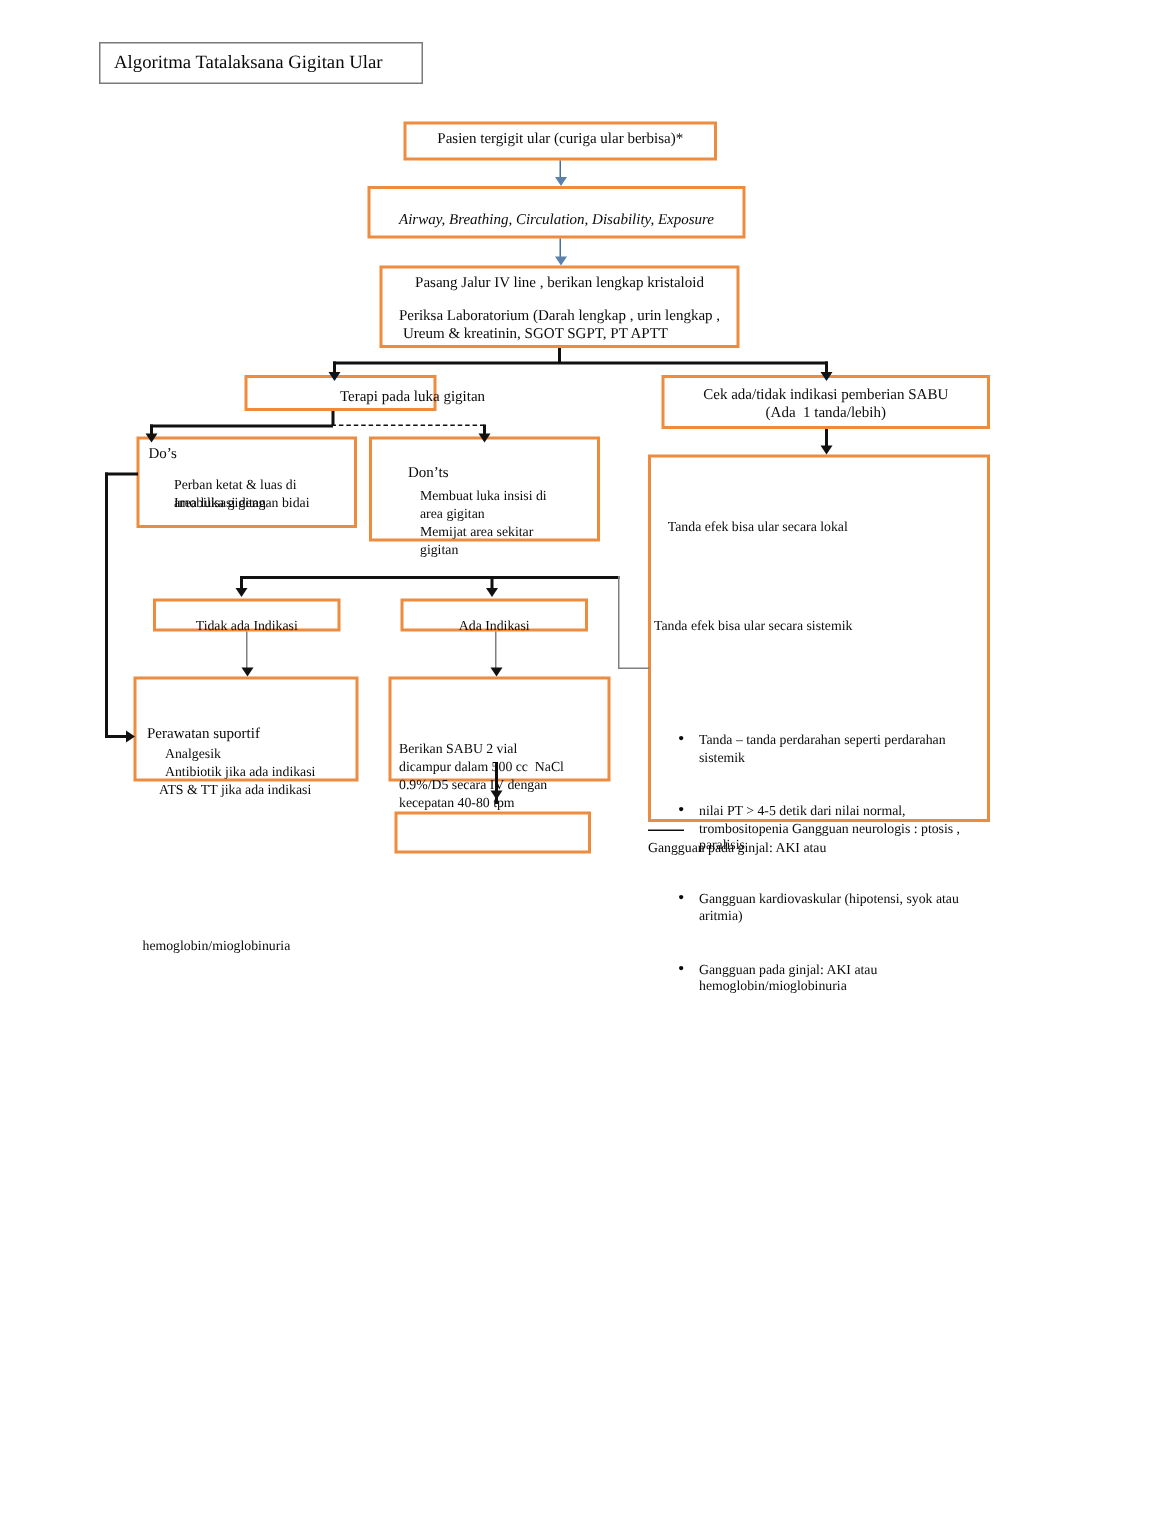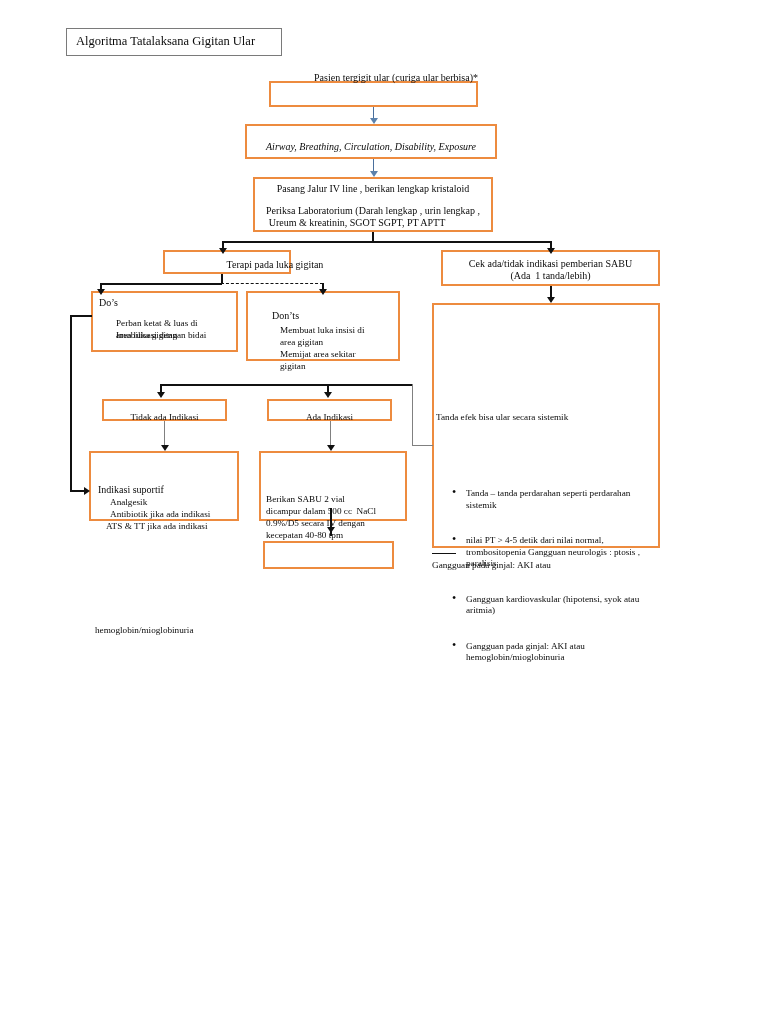--- a/index.html
+++ b/index.html
@@ -105,21 +105,21 @@
 </style>
 </head>
 <body>
 
 <div id="page">
 
   <div class="titlebox" style="left:66px; top:28px; width:216px; height:28px;"></div>
   <div class="txt t12 lft" style="left:76px; top:34px; width:210px;">Algoritma Tatalaksana Gigitan Ular</div>
 
   <div class="obox" style="left:269px; top:81px; width:209px; height:26px;"></div>
-  <div class="txt t10 ctr" style="left:269px; top:72px; width:209px;text-align:right;">Pasien tergigit ular (curiga ular berbisa)*</div>
+  <div class="txt t10 ctr" style="left:269px; top:87px; width:209px;">Pasien tergigit ular (curiga ular berbisa)*</div>
 
   <div class="ln ln-blue" style="left:373px; top:107px; width:1.4px; height:13px;"></div>
   <div class="arw-down blue" style="left:370px; top:118px;"></div>
 
   <div class="obox" style="left:245px; top:124px; width:252px; height:35px;"></div>
   <div class="txt t10 ctr ital" style="left:245px; top:141px; width:252px;">Airway, Breathing, Circulation, Disability, Exposure</div>
 
   <div class="ln ln-blue" style="left:373px; top:159px; width:1.4px; height:14px;"></div>
   <div class="arw-down blue" style="left:370px; top:171px;"></div>
 
@@ -163,20 +163,23 @@
 
   <div class="obox" style="left:441px; top:250px; width:219px; height:36px;"></div>
   <div class="txt t10 ctr" style="left:441px; top:258px; width:219px;">Cek ada/tidak indikasi pemberian SABU</div>
   <div class="txt t10 ctr" style="left:441px; top:270px; width:219px;">(Ada  1 tanda/lebih)</div>
 
   <div class="ln" style="left:550px; top:286px; width:1.6px; height:14px;"></div>
   <div class="arw-down" style="left:547px; top:297px;"></div>
 
   <div class="obox" style="left:432px; top:303px; width:228px; height:245px;"></div>
 
+  <div class="txt t9 lft" style="left:436px; top:334px; width:220px;">
+    <span>Tanda efek bisa ular secara lokal</span>
+  </div>
 
 
   <div class="txt t9 lft" style="left:436px; top:412px; width:220px;">Tanda efek bisa ular secara sistemik</div>
 
   <div class="txt t9 lft" style="left:436px; top:442px; width:218px;">
     <ul class="bl">
       <li>Tanda – tanda perdarahan seperti perdarahan sistemik</li>
       <li>nilai PT &gt; 4-5 detik dari nilai normal, trombositopenia Gangguan neurologis : ptosis , paralisis</li>
       <li>Gangguan kardiovaskular (hipotensi, syok atau aritmia)</li>
       <li>Gangguan pada ginjal: AKI atau hemoglobin/mioglobinuria</li>
@@ -206,21 +209,21 @@
   <div class="arw-down" style="left:161px; top:445px;"></div>
   <div class="ln ln-gray" style="left:330px; top:421px; width:1.4px; height:28px;"></div>
   <div class="arw-down" style="left:327px; top:445px;"></div>
 
   <div class="ln" style="left:70px; top:315px; width:22px; height:1.8px;"></div>
   <div class="ln" style="left:70px; top:315px; width:1.8px; height:177px;"></div>
   <div class="ln" style="left:70px; top:490px; width:16px; height:1.8px;"></div>
   <div class="arw-right" style="left:84px; top:487px;"></div>
 
   <div class="obox" style="left:89px; top:451px; width:150px; height:70px;"></div>
-  <div class="txt t10 lft" style="left:98px; top:484px; width:140px;">Indikasi suportif</div>
+  <div class="txt t10 lft" style="left:98px; top:484px; width:140px;">Perawatan suportif</div>
   <div class="txt t9 lft" style="left:110px; top:497px; width:135px;">Analgesik</div>
   <div class="txt t9 lft" style="left:110px; top:509px; width:140px;">Antibiotik jika ada indikasi</div>
   <div class="txt t9 lft" style="left:106px; top:521px; width:145px;">ATS &amp; TT jika ada indikasi</div>
 
   <div class="obox" style="left:259px; top:451px; width:148px; height:70px;"></div>
   <div class="txt t9 lft" style="left:266px; top:494px; width:145px;">Berikan SABU 2 vial</div>
   <div class="txt t9 lft" style="left:266px; top:506px; width:148px;">dicampur dalam 500 cc  NaCl</div>
   <div class="txt t9 lft" style="left:266px; top:518px; width:148px;">0.9%/D5 secara IV dengan</div>
   <div class="txt t9 lft" style="left:266px; top:530px; width:148px;">kecepatan 40-80 tpm</div>
 

